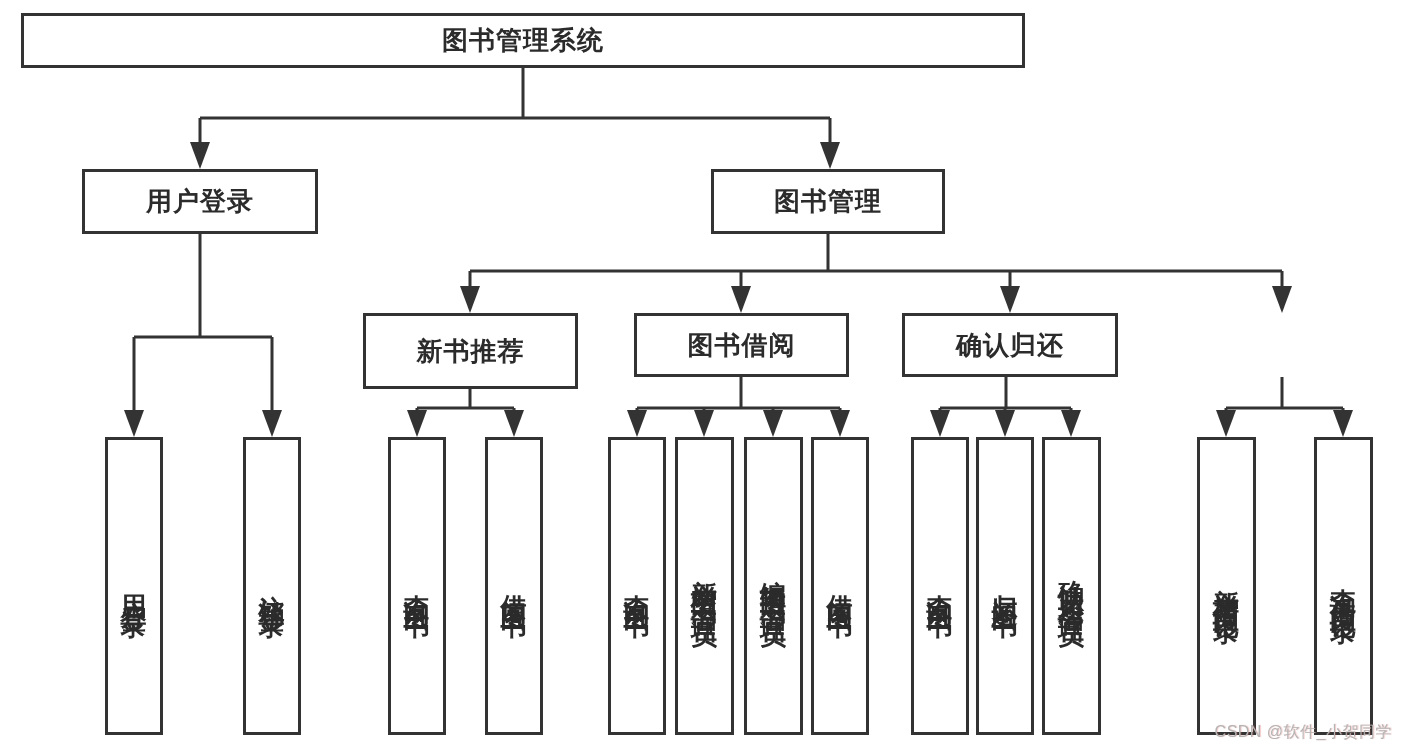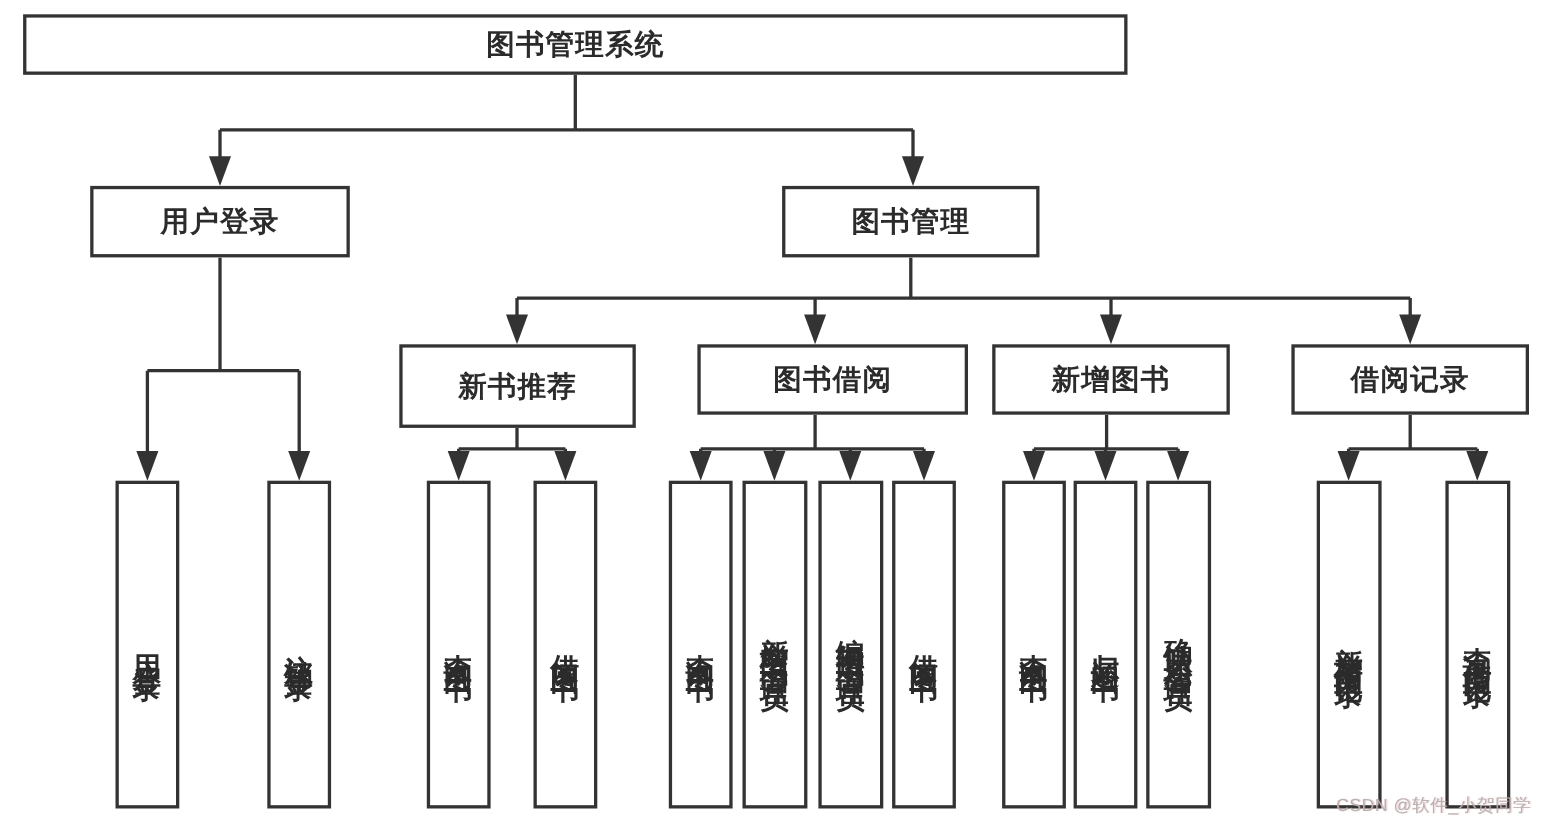--- a/index.html
+++ b/index.html
@@ -100,28 +100,25 @@
   <div class="node" style="left:82px;top:169px;width:236px;height:65px;">
     <span class="hlabel">用户登录</span>
   </div>
   <div class="node" style="left:711px;top:169px;width:234px;height:65px;">
     <span class="hlabel">图书管理</span>
   </div>
 
   <div class="node" style="left:363px;top:313px;width:215px;height:76px;">
     <span class="hlabel">新书推荐</span>
   </div>
-  <div class="node" style="left:634px;top:313px;width:246px;height:64px;">
+  <div class="node" style="left:634px;top:313px;width:215px;height:64px;">
     <span class="hlabel">图书借阅</span>
   </div>
   <div class="node" style="left:902px;top:313px;width:216px;height:64px;">
-    <span class="hlabel">新增图书</span>
-  </div>
-  <div class="node" style="left:1174px;top:313px;width:216px;height:64px;">
-    <span class="hlabel">借阅记录</span>
+    <span class="hlabel">确认归还</span>
   </div>
 
   <div class="node" style="left:105px;top:437px;width:58px;height:298px;">
     <span class="vlabel">用户登录</span>
   </div>
   <div class="node" style="left:243px;top:437px;width:58px;height:298px;">
     <span class="vlabel">注销登录</span>
   </div>
   <div class="node" style="left:388px;top:437px;width:58px;height:298px;">
     <span class="vlabel">查询图书</span>

